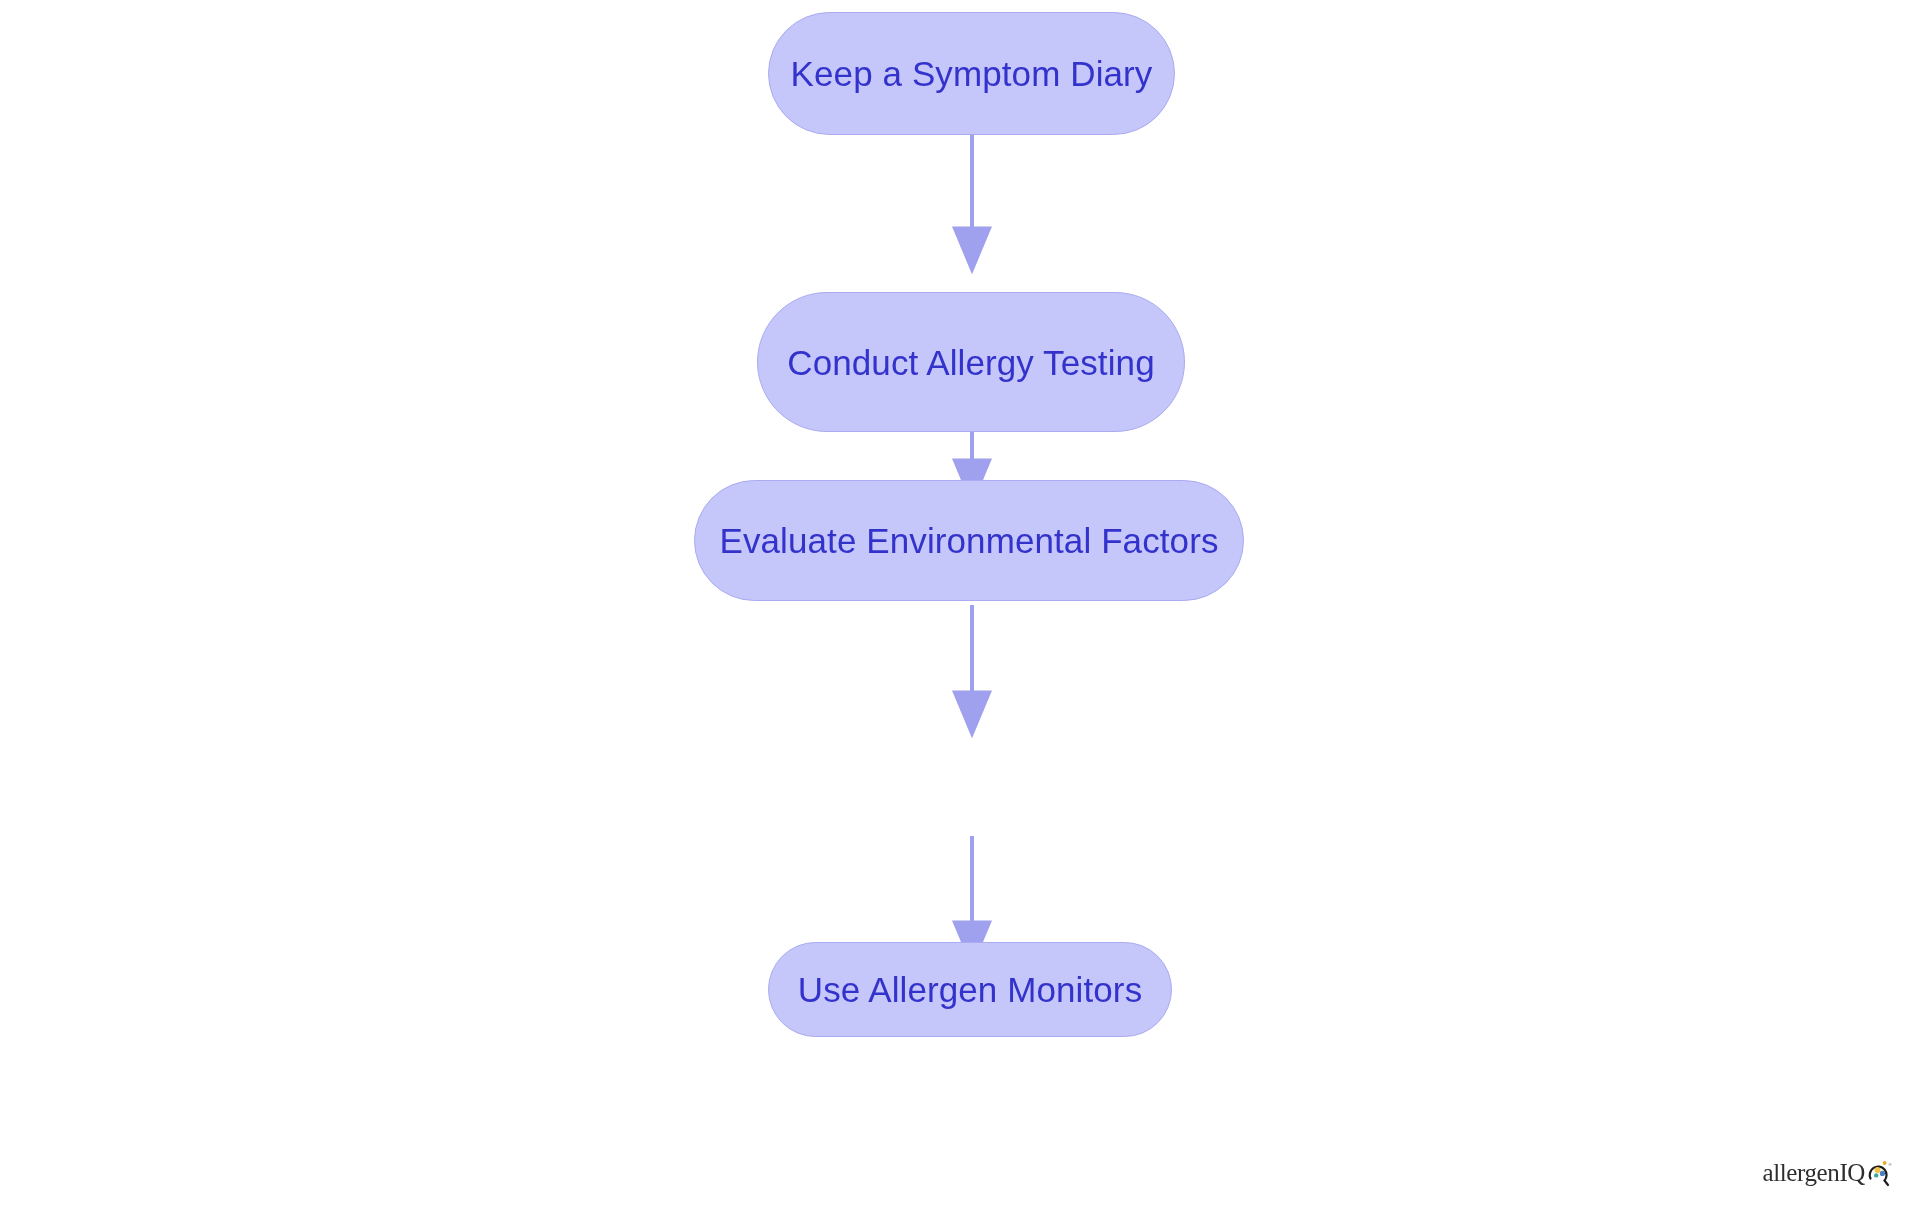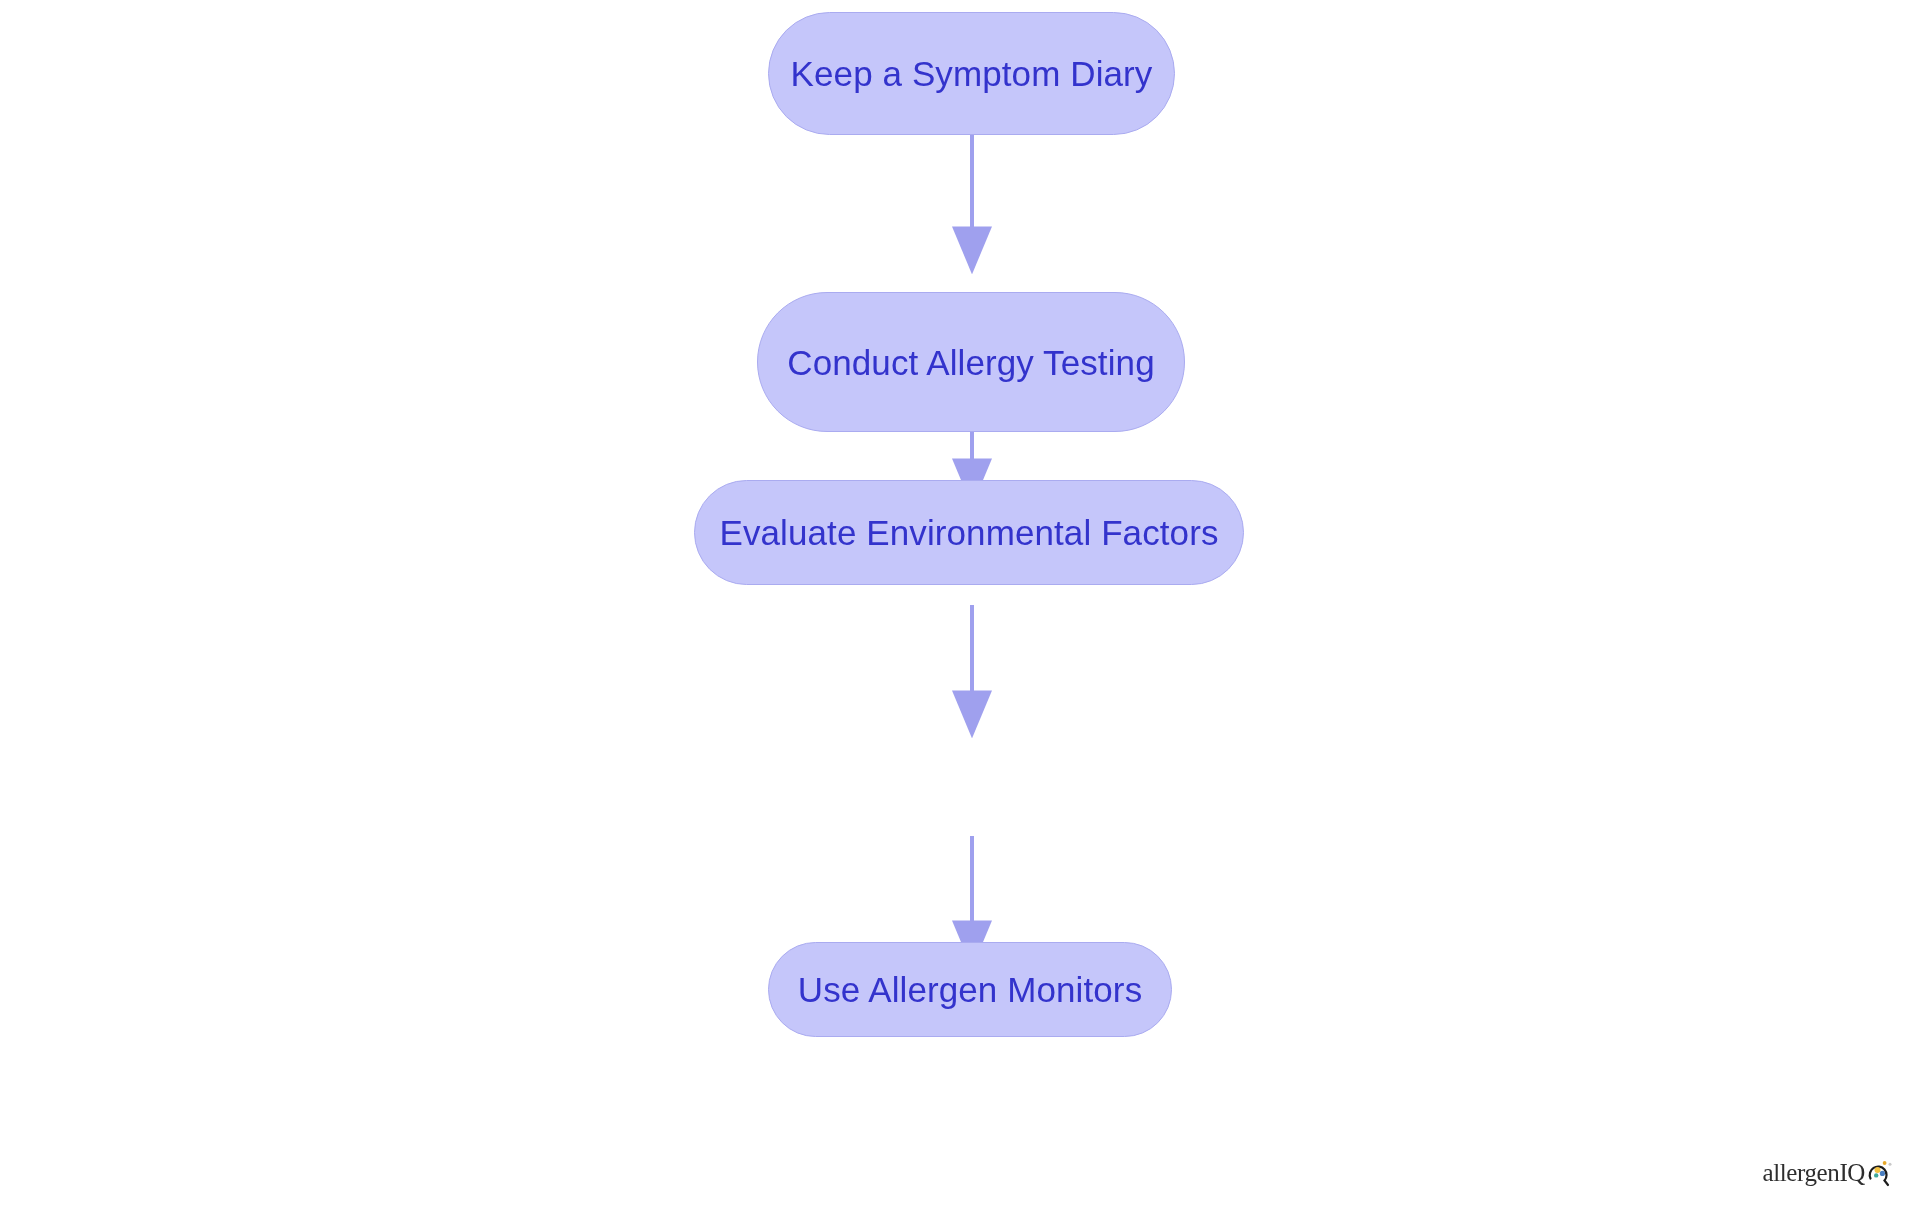--- a/index.html
+++ b/index.html
@@ -42,21 +42,21 @@
     user-select: none;
   }
 
   .node-label {
     line-height: 1;
     pointer-events: none;
   }
 
   #node-1 { left: 768px;  top: 12px;   width: 407px; height: 123px; }
   #node-2 { left: 757px;  top: 248px;  width: 428px; height: 140px; margin-top: 44px; }
-  #node-3 { left: 694px;  top: 480px;  width: 550px; height: 105px; }
+  #node-3 { left: 694px;  top: 480px;  width: 550px; height: 121px; }
   #node-4 { left: 757px;  top: 712px;  width: 425px; height: 124px; }
   #node-5 { left: 768px;  top: 942px;  width: 404px; height: 95px; }
 
   
   .connector {
     position: absolute;
     left: 0;
     top: 0;
     width: 1920px;
     height: 1215px;

